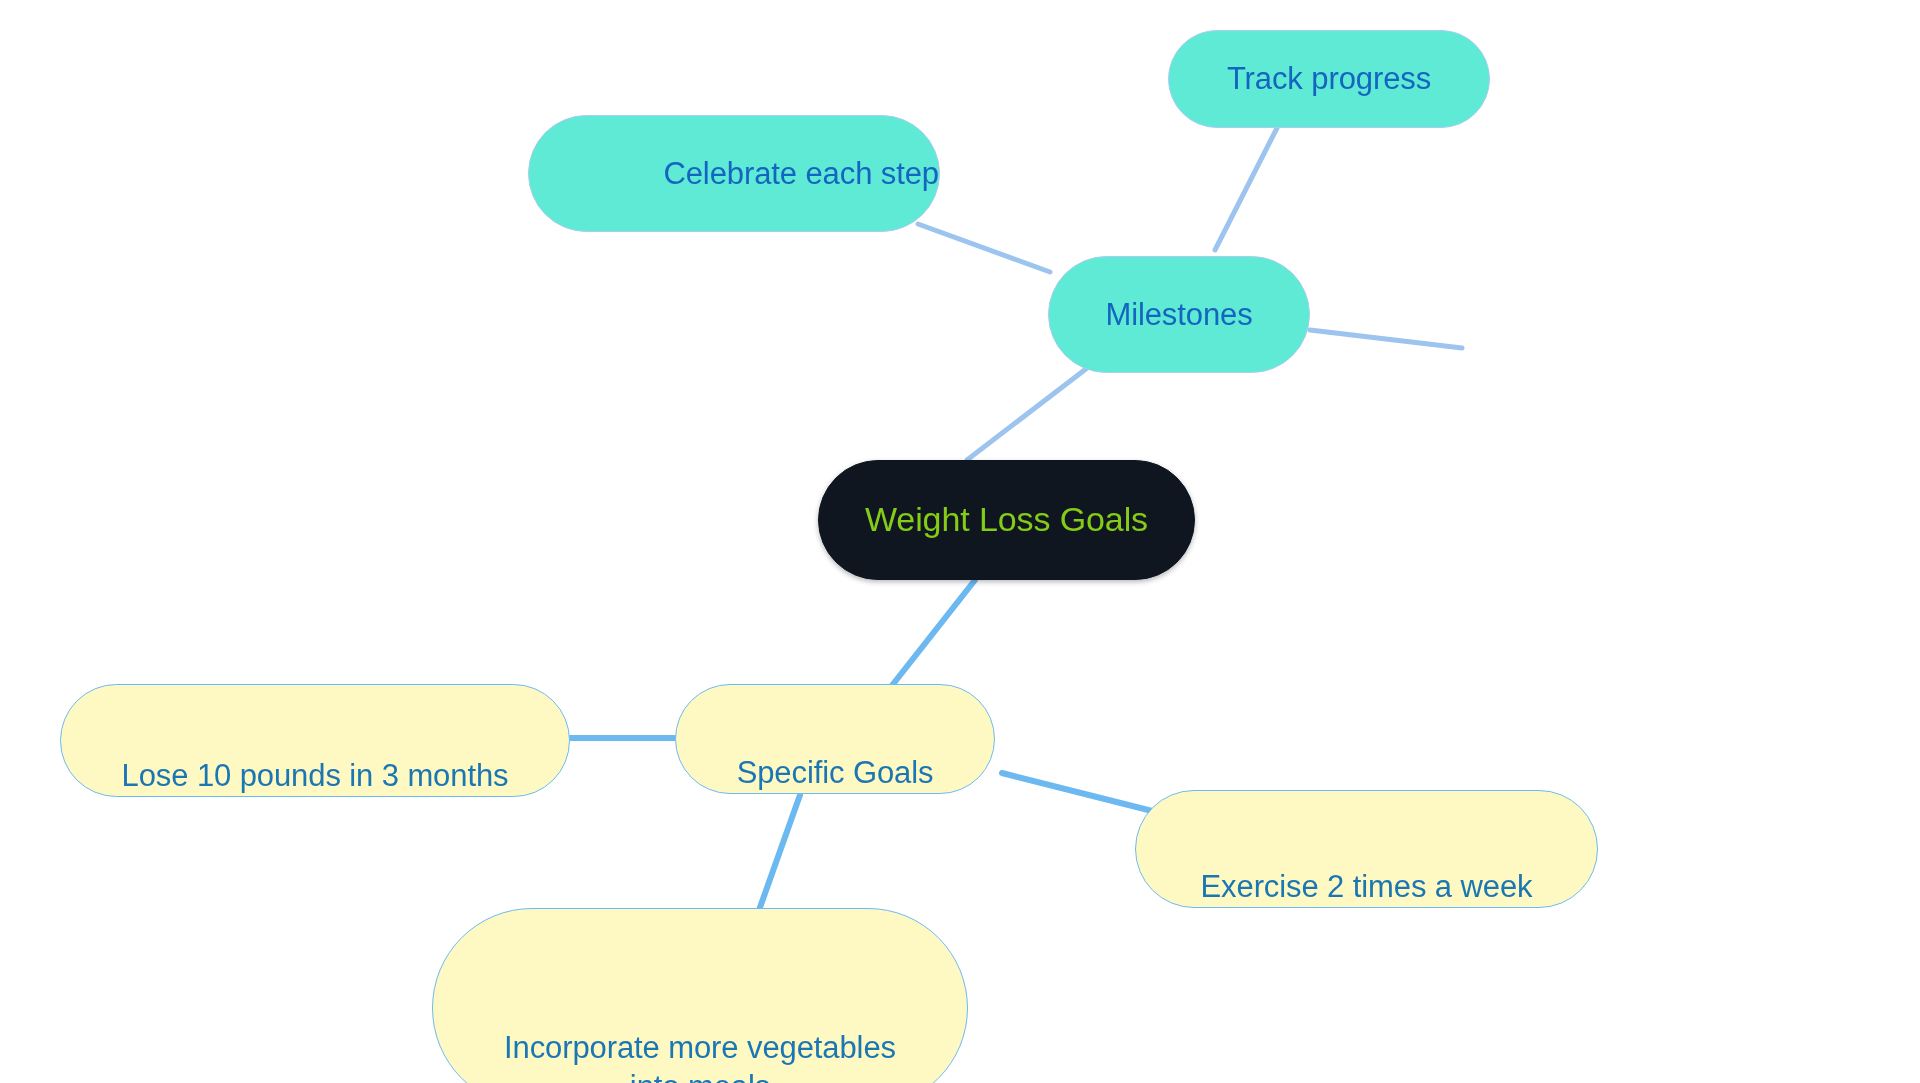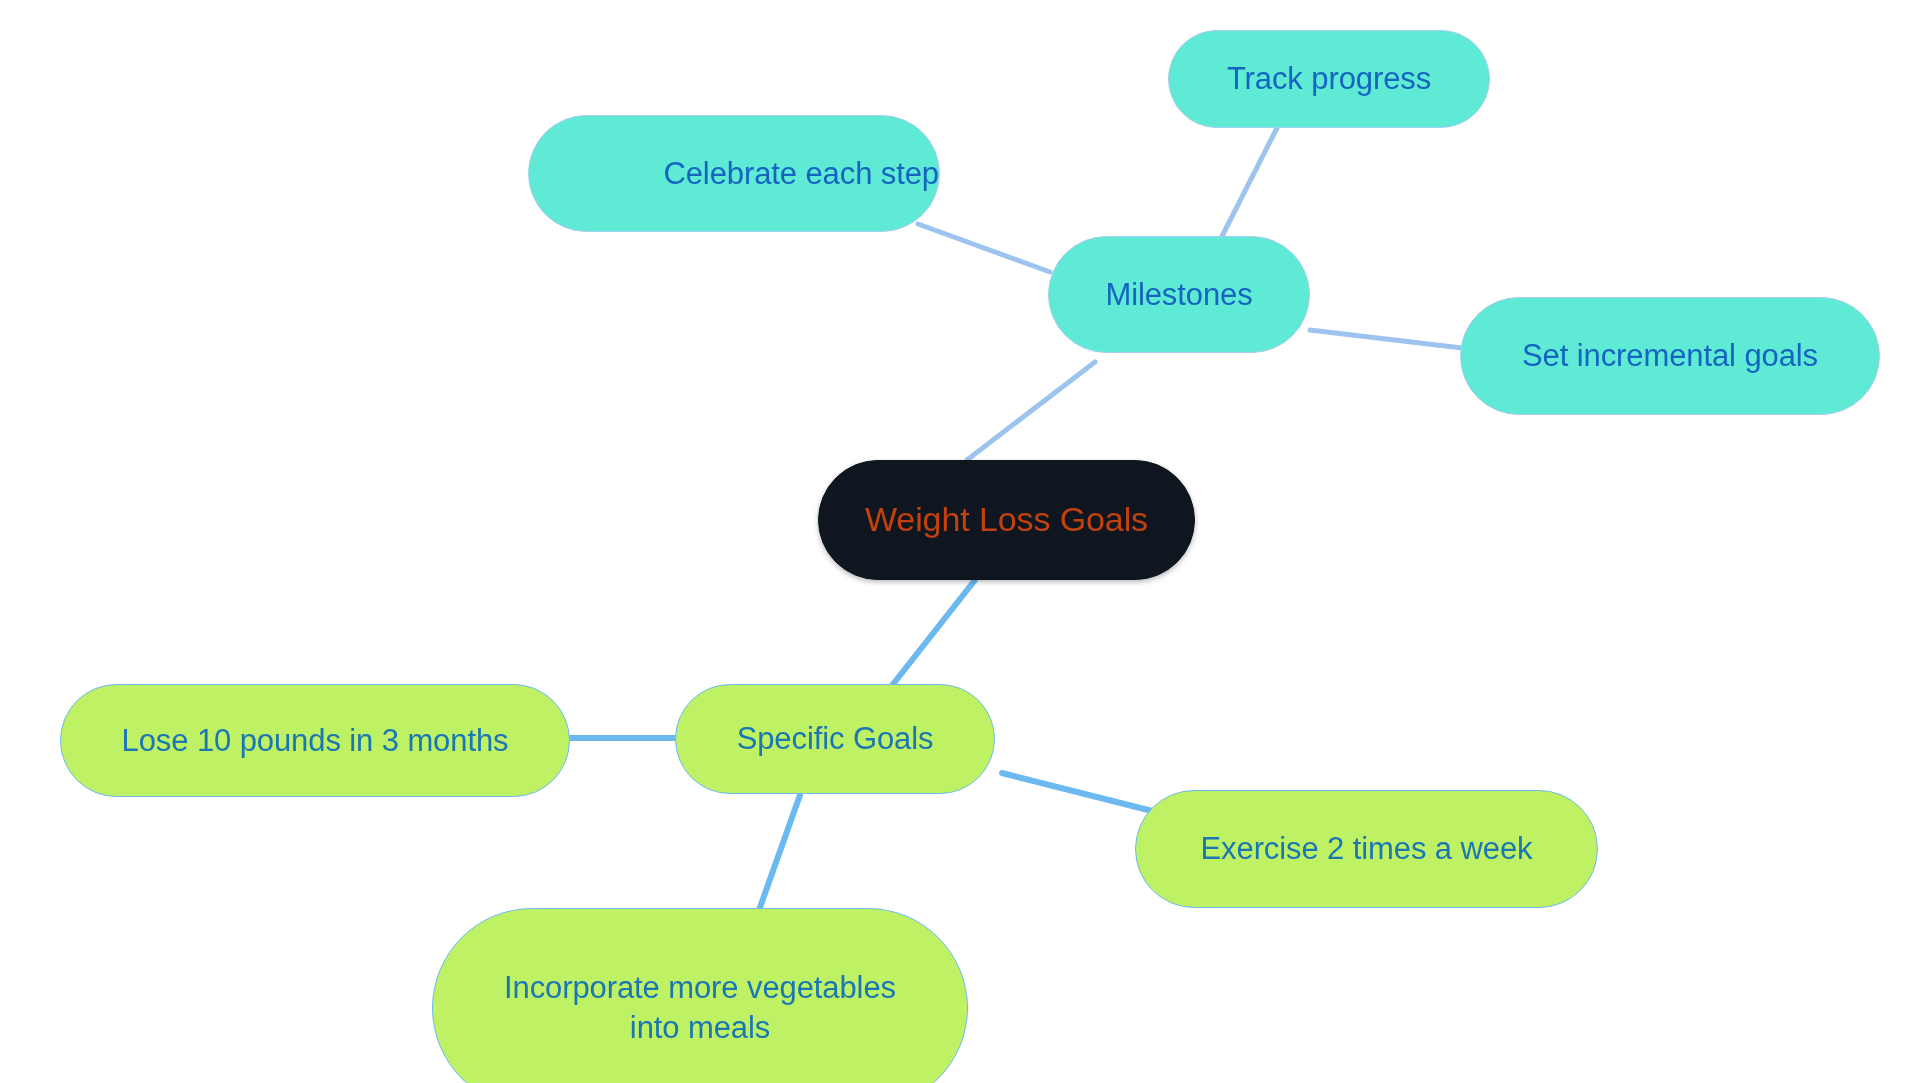--- a/index.html
+++ b/index.html
@@ -35,41 +35,42 @@
     justify-content: center;
     text-align: center;
     border-radius: 999px;
     line-height: 1.28;
     white-space: pre-line;
     z-index: 2;
   }
   .node-root {
     background: #0F1620;
     border: 1px solid #0F1620;
-    color: #c2410c;
+    color: #84cc16;
     font-size: 34px;
     font-weight: 400;
     letter-spacing: -0.1px;
     box-shadow: 0 2px 5px rgba(15,22,32,0.30);
   }
   .node-b1 {
     background: #5eead4;
     border: 1.6px solid #A9CCF1;
     color: #1565C0;
     font-size: 31px;
     font-weight: 400;
     letter-spacing: -0.1px;
   }
   .node-b2 {
-    background: #bef264;
+    background: #fef9c3;
     border: 1.6px solid #6DBAF2;
     color: #1B76B4;
     font-size: 31px;
     font-weight: 400;
     letter-spacing: -0.1px;
+    align-items: flex-end;
   }
 </style>
 </head>
 <body>
 
 <div id="canvas">
 
   <svg id="edges" width="1920" height="1083" viewBox="0 0 1920 1083" xmlns="http://www.w3.org/2000/svg">
       <line x1="967" y1="460" x2="1095" y2="362" stroke="#9DC4EF" stroke-width="5" stroke-linecap="round"></line>
       <line x1="1050" y1="272" x2="918" y2="224" stroke="#9DC4EF" stroke-width="5" stroke-linecap="round"></line>
@@ -78,35 +79,32 @@
       <line x1="975" y1="580" x2="890" y2="688" stroke="#6CB8F0" stroke-width="6" stroke-linecap="round"></line>
       <line x1="692" y1="738" x2="568" y2="738" stroke="#6CB8F0" stroke-width="6" stroke-linecap="round"></line>
       <line x1="1002" y1="773" x2="1172" y2="816" stroke="#6CB8F0" stroke-width="6" stroke-linecap="round"></line>
       <line x1="800" y1="795" x2="758" y2="913" stroke="#6CB8F0" stroke-width="6" stroke-linecap="round"></line>
     </svg>
 
   <div class="node node-root" style="left: 818px; top: 460px; width: 377px; height: 120px;">
     <span>Weight Loss Goals</span>
   </div>
 
-  <div class="node node-b1" style="left: 1048px; top: 236px; width: 262px; height: 117px; text-align: center;">
+  <div class="node node-b1" style="left: 1048px; top: 256px; width: 262px; height: 117px; text-align: center;">
     <span>Milestones</span>
   </div>
 
   <div class="node node-b1" style="left: 528px; top: 115px; width: 412px; height: 117px; justify-content: flex-end;">
     <span>Celebrate each step</span>
   </div>
 
   <div class="node node-b1" style="left: 1168px; top: 30px; width: 322px; height: 98px;">
     <span>Track progress</span>
   </div>
 
-  <div class="node node-b1" style="left: 1460px; top: 297px; width: 420px; height: 118px;">
-    <span>Set incremental goals</span>
-  </div>
 
   <div class="node node-b2" style="left: 675px; top: 684px; width: 320px; height: 110px;">
     <span>Specific Goals</span>
   </div>
 
   <div class="node node-b2" style="left: 60px; top: 684px; width: 510px; height: 113px;">
     <span>Lose 10 pounds in 3 months</span>
   </div>
 
   <div class="node node-b2" style="left: 1135px; top: 790px; width: 463px; height: 118px;">

